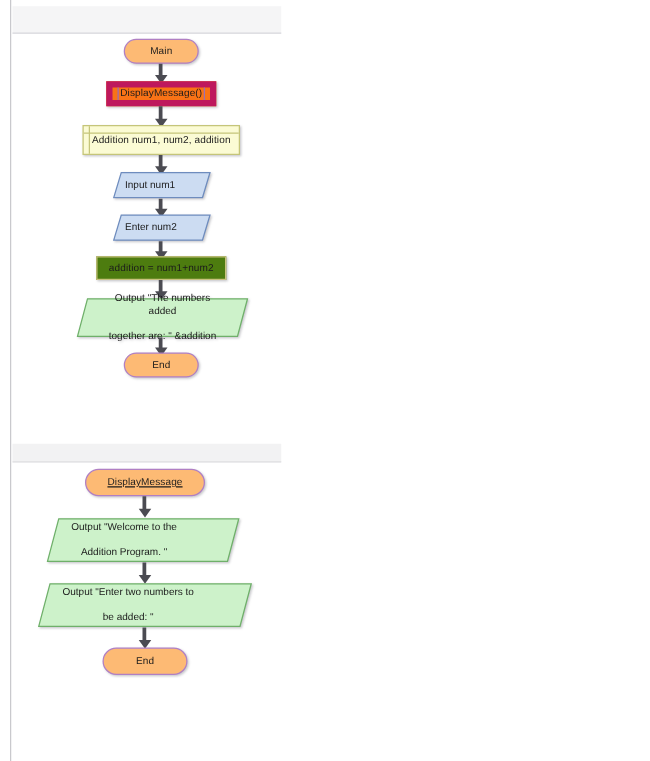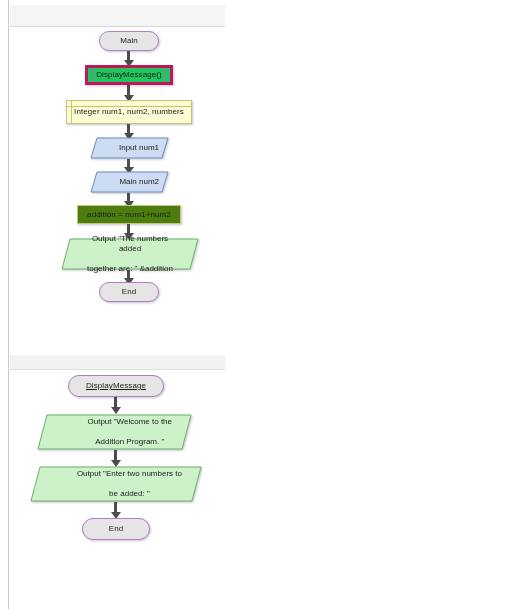--- a/index.html
+++ b/index.html
@@ -47,29 +47,29 @@
     color:#1b1b1b;
     font-size:8px;
     line-height:10px;
     letter-spacing:.1px;
     filter:drop-shadow(1.5px 1.5px 1px rgba(90,90,100,.35));
   }
   .node span{display:block;padding:0 6px;}
 
   
   .terminator{
-    background:#e5e5e5;
+    background:#fdba74;
     border:1px solid #b07fc4;
     border-radius:999px;
     text-align:right;
   }
   
   .predef{
-    background:#22c55e;
-    border:3px solid #be185d;
+    background:#f97316;
+    border:5px solid #be185d;
   }
   .predef::before,.predef::after{
     content:"";position:absolute;top:0;bottom:0;width:1px;background:#9a6fb5;
   }
   .predef::before{left:4px;}
   .predef::after{right:4px;}
 
   
   .declare{
     background:#fbfbd4;
@@ -82,21 +82,21 @@
   .process{
     background:#4d7c0f;
     border:1px solid #c9c27e;
   }
 
   
   .para{position:absolute;filter:drop-shadow(1.5px 1.5px 1px rgba(90,90,100,.35));}
   .para svg{position:absolute;left:0;top:0;}
   .para .ptext{
     position:absolute;left:0;top:0;right:0;bottom:0;
-    display:flex;align-items:center;justify-content:flex-end;
+    display:flex;align-items:center;justify-content:flex-start;
     font-size:8px;line-height:10px;color:#1b1b1b;text-align:center;
   }
   .para .ptext span{display:block;padding:0 10px;}
 </style>
 </head>
 <body>
 
 <div class="page">
 
   <div class="left-rule"></div>
@@ -115,21 +115,21 @@
     <div class="node predef" style="left:85px;top:65px;width:88px;height:20px;">
       <span>DisplayMessage()</span>
     </div>
 
     <div class="conn" style="left:127px;top:85px;height:13px;"></div>
     <div class="arrow" style="left:123.5px;top:95px;"></div>
 
     <div class="node declare" style="left:66px;top:100px;width:126px;height:24px;">
       <div class="bar-v"></div>
       <div class="bar-h"></div>
-      <span>Integer num1, num2, numbers</span>
+      <span>Addition num1, num2, addition</span>
     </div>
 
     <div class="conn" style="left:127px;top:124px;height:13px;"></div>
     <div class="arrow" style="left:123.5px;top:133px;"></div>
 
     <div class="para" style="left:90px;top:137px;width:79px;height:22px;">
       <svg width="79" height="22" viewBox="0 0 79 22">
         <polygon points="7,1 78,1 72,21 1,21" fill="#ccdcf2" stroke="#6e8cbe" stroke-width="1"></polygon>
       </svg>
       <div class="ptext">
@@ -138,21 +138,21 @@
     </div>
 
     <div class="conn" style="left:127px;top:159px;height:11px;"></div>
     <div class="arrow" style="left:123.5px;top:167px;"></div>
 
     <div class="para" style="left:90px;top:171px;width:79px;height:22px;">
       <svg width="79" height="22" viewBox="0 0 79 22">
         <polygon points="7,1 78,1 72,21 1,21" fill="#ccdcf2" stroke="#6e8cbe" stroke-width="1"></polygon>
       </svg>
       <div class="ptext">
-        <span>Main num2</span>
+        <span>Enter num2</span>
       </div>
     </div>
 
     <div class="conn" style="left:127px;top:193px;height:11px;"></div>
     <div class="arrow" style="left:123.5px;top:201px;"></div>
 
     <div class="node process" style="left:77px;top:205px;width:104px;height:19px;">
       <span>addition = num1+num2</span>
     </div>
 

